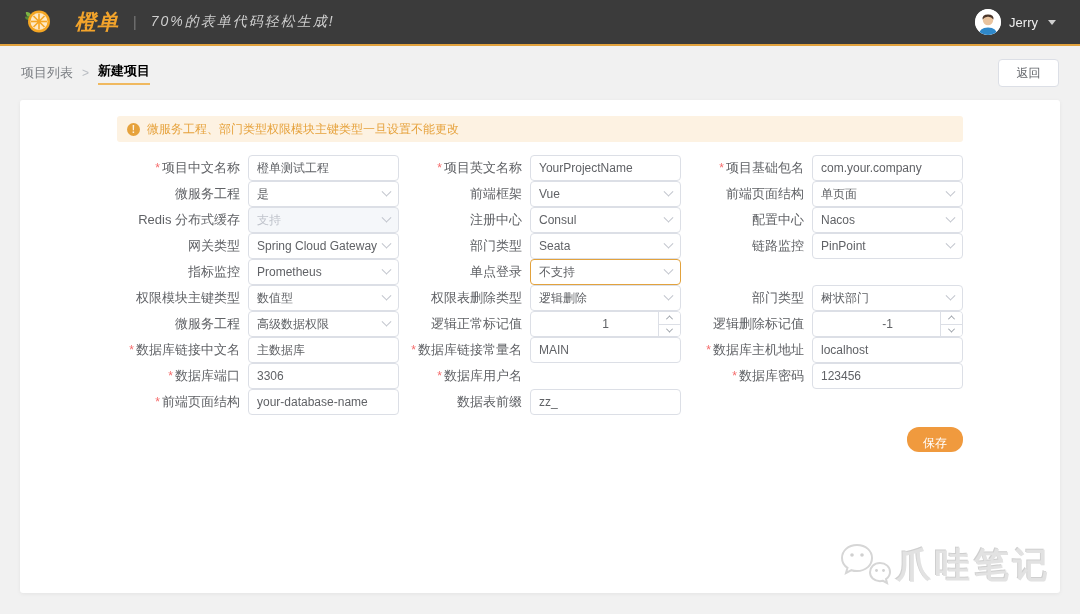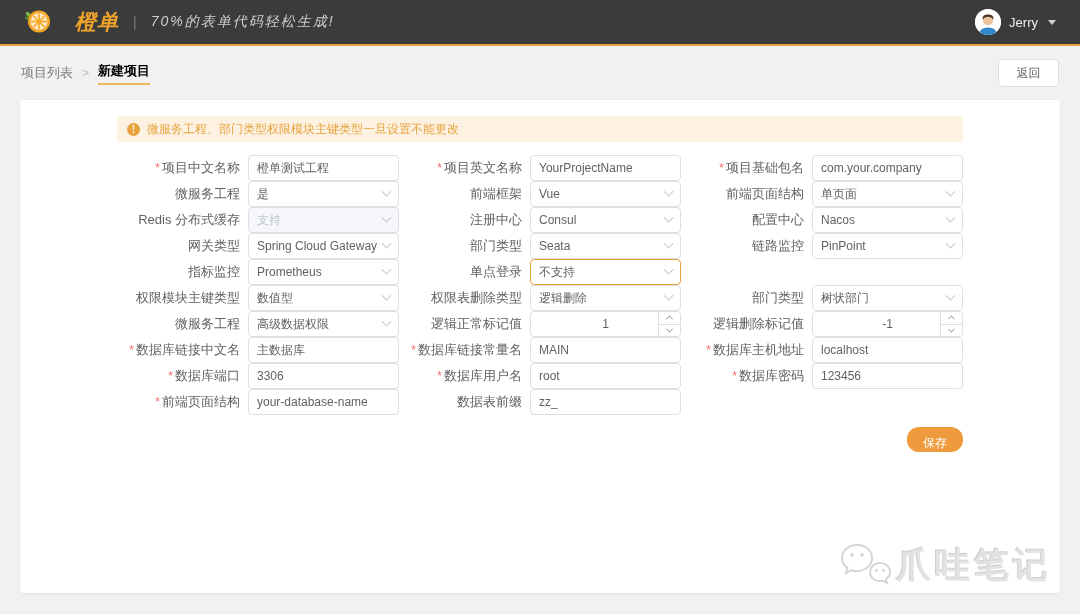--- a/index.html
+++ b/index.html
@@ -347,21 +347,20 @@
       <div class="cell">
         <label class="lbl"><span class="req">*</span><span>数据库主机地址</span></label>
         <div class="ctrl"><input class="text-input" type="text" value="localhost" style=""></div>
       </div>
       <div class="cell">
         <label class="lbl"><span class="req">*</span><span>数据库端口</span></label>
         <div class="ctrl"><input class="text-input" type="text" value="3306" style=""></div>
       </div>
       <div class="cell">
         <label class="lbl"><span class="req">*</span><span>数据库用户名</span></label>
-        <div class="ctrl"><input class="text-input" type="text" value="root" style=""></div>
       </div>
       <div class="cell">
         <label class="lbl"><span class="req">*</span><span>数据库密码</span></label>
         <div class="ctrl"><input class="text-input" type="text" value="123456" style=""></div>
       </div>
       <div class="cell">
         <label class="lbl"><span class="req">*</span><span>前端页面结构</span></label>
         <div class="ctrl"><input class="text-input" type="text" value="your-database-name" style=""></div>
       </div>
       <div class="cell">

